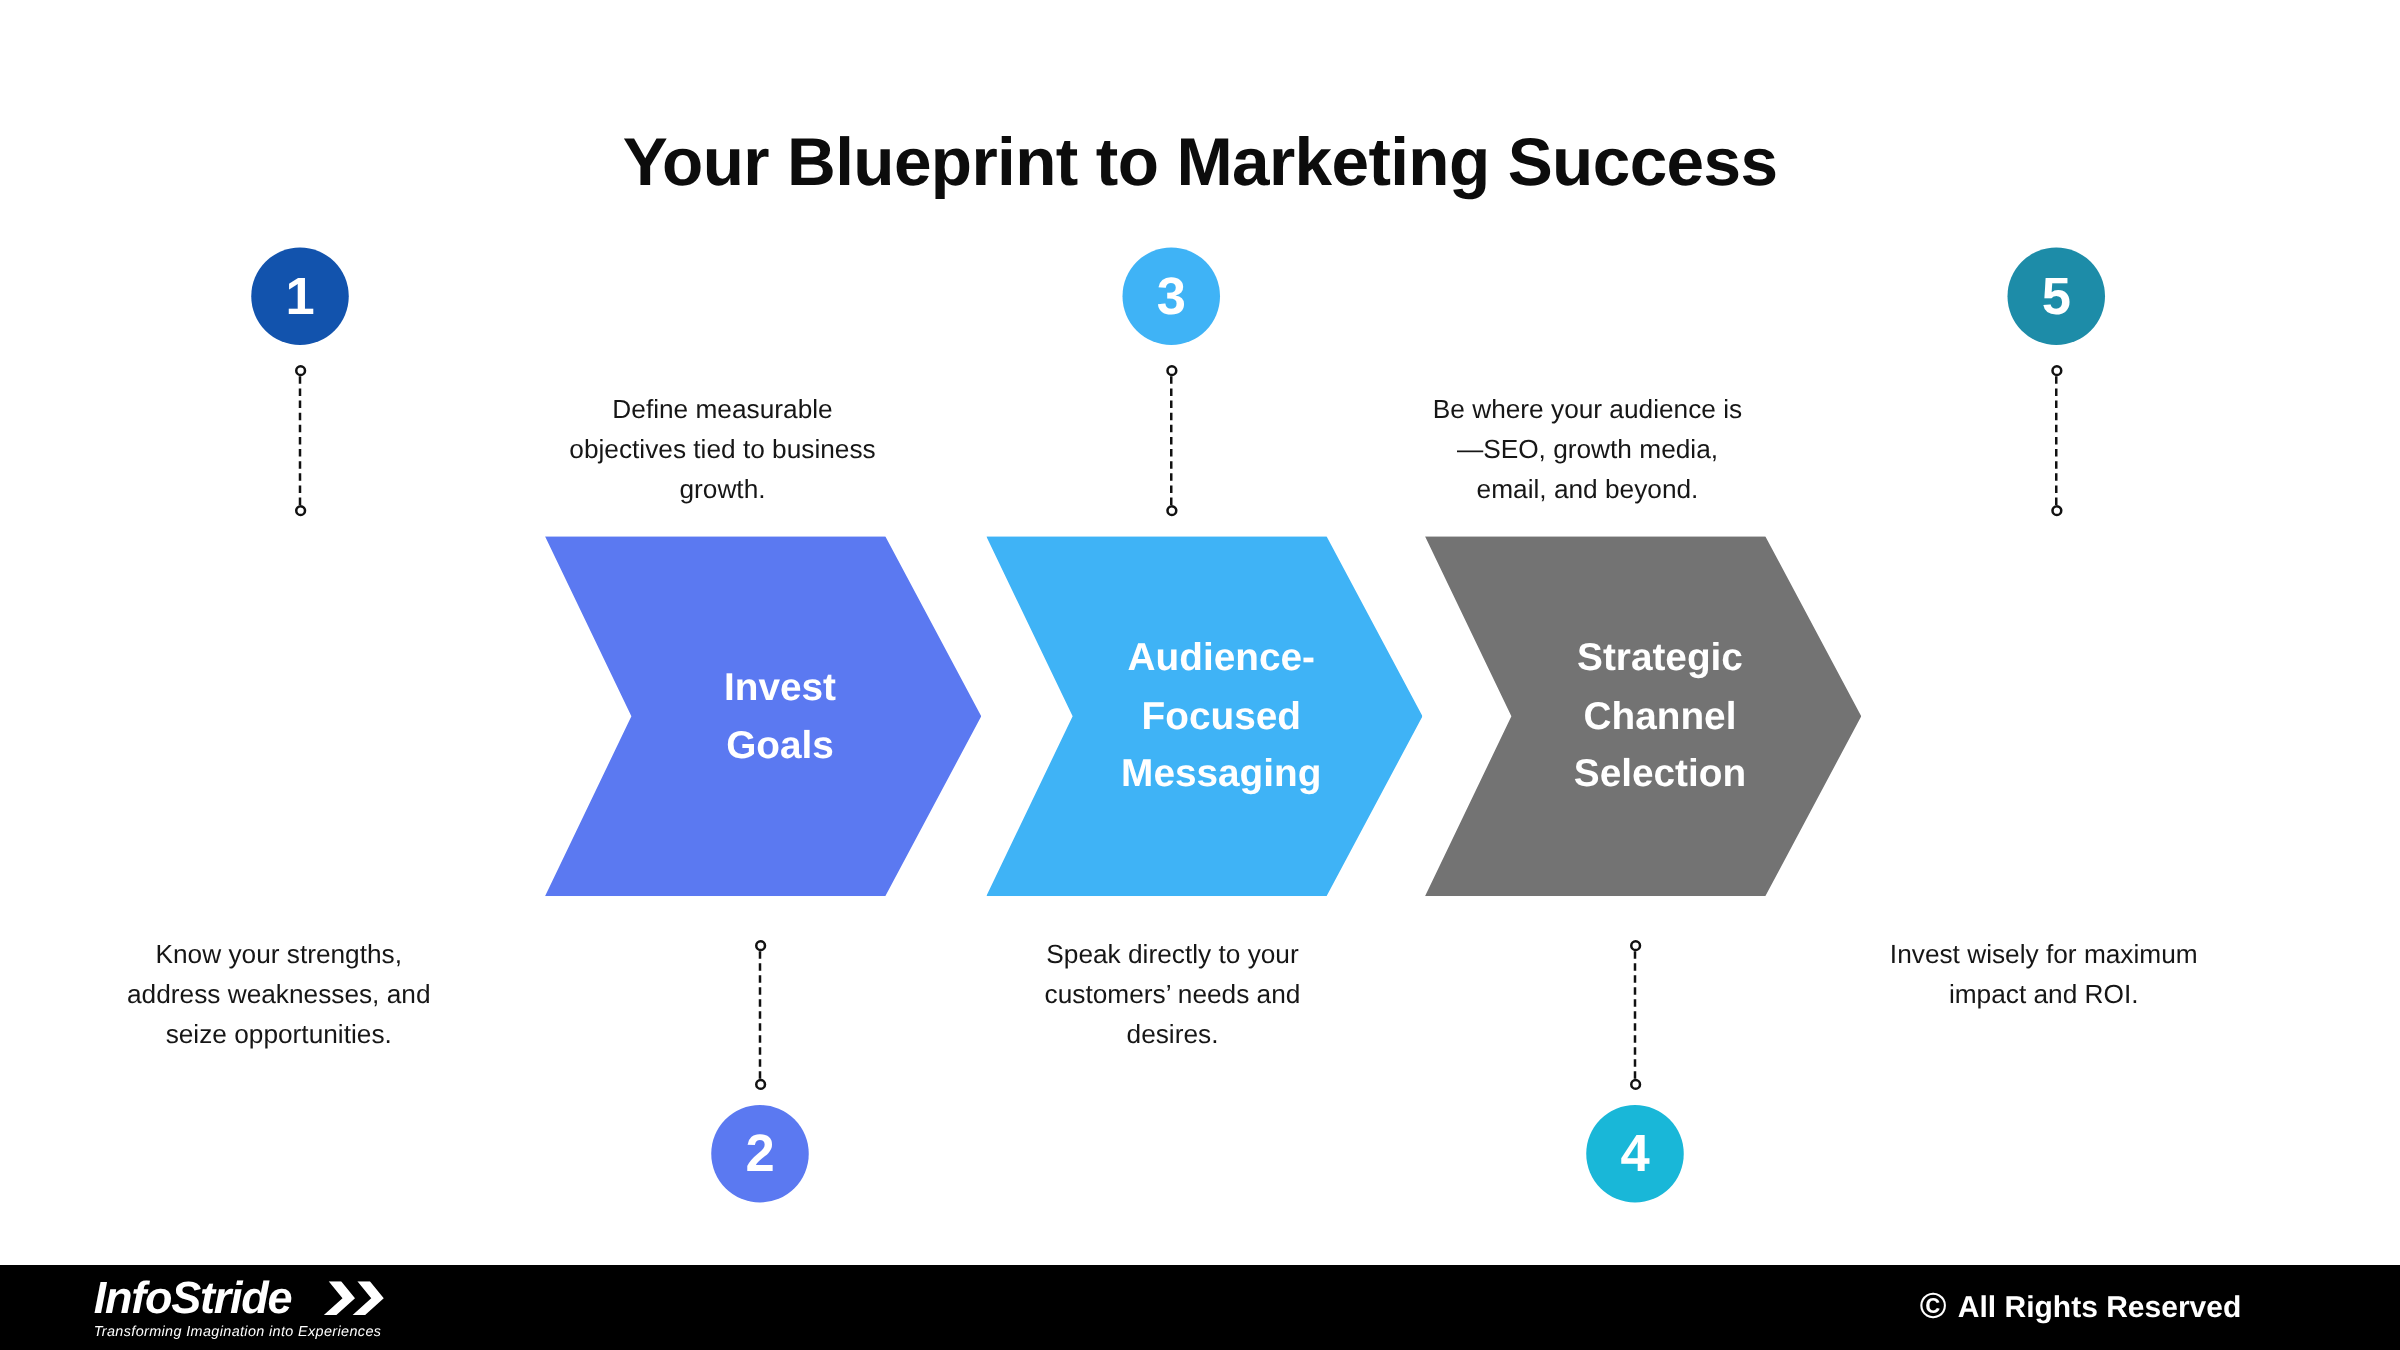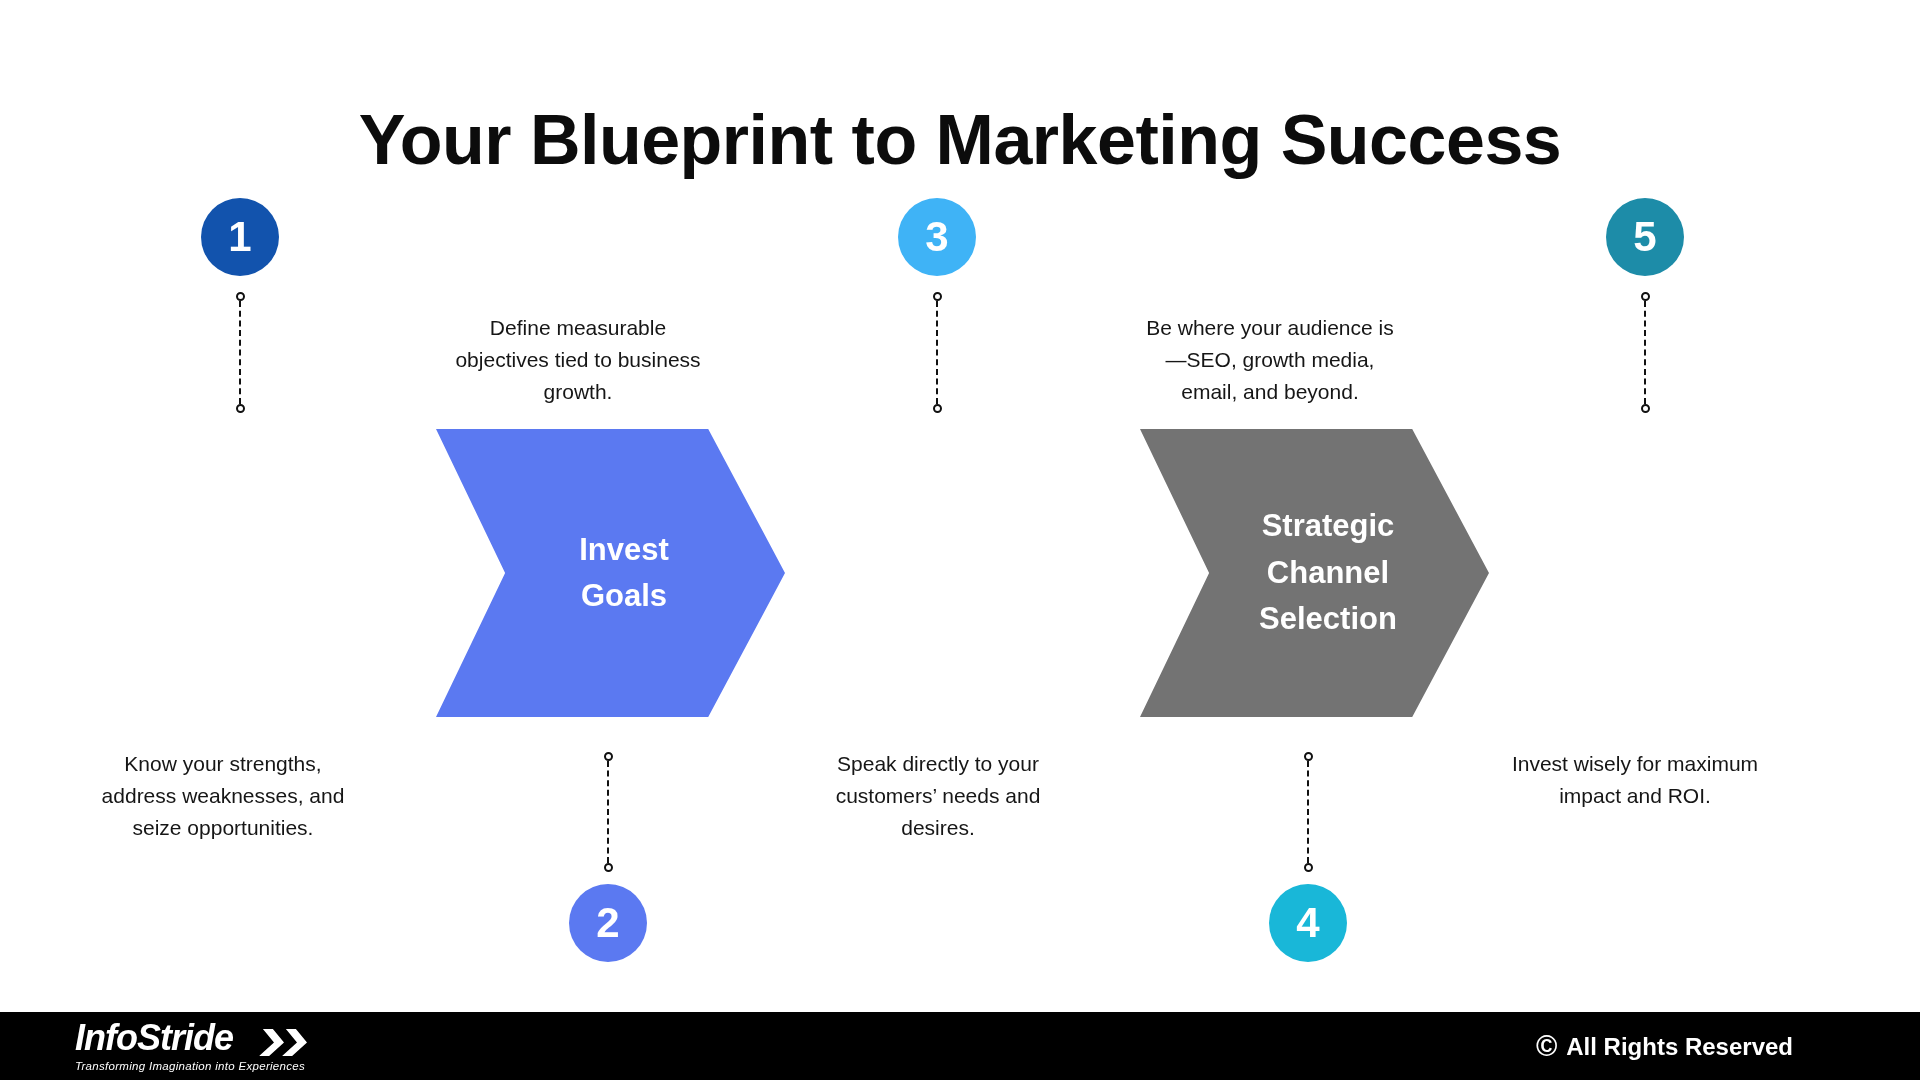--- a/index.html
+++ b/index.html
@@ -9,21 +9,21 @@
     height: 1080px;
     background: #ffffff;
     overflow: hidden;
     font-family: "Liberation Sans", "DejaVu Sans", sans-serif;
   }
 
   .title {
     position: absolute;
     left: 0; right: 0; top: 95px;
     text-align: center;
-    font-size: 70px;
+    font-size: 54px;
     font-weight: 800;
     letter-spacing: -0.5px;
     color: #0c0c0c;
     line-height: 1.3;
   }
 
   .chevron {
     position: absolute;
     top: 429px;
     width: 349px;
@@ -102,21 +102,21 @@
     height: 68px;
   }
   .logo {
     position: absolute;
     left: 75px;
     top: 50%;
     transform: translateY(-50%);
   }
   .logo-row {
     display: flex;
-    align-items: flex-end;
+    align-items: center;
     gap: 28px;
   }
   .logo-name {
     color: #ffffff;
     font-size: 36px;
     font-weight: 800;
     font-style: italic;
     letter-spacing: -1px;
     line-height: 1;
   }
@@ -190,20 +190,25 @@
   </div>
   <div class="connector top-type" style="left:1639px;">
     <div class="ring"></div>
     <div class="dash"></div>
     <div class="ring"></div>
   </div>
 
   <div class="chevron" style="left: 436px; background-color: rgb(91, 121, 241);">
     <span class="chevron-label">Invest
 Goals</span>
+  </div>
+  <div class="chevron" style="left: 789px; background-color: rgb(63, 179, 246);">
+    <span class="chevron-label">Audience-
+Focused
+Messaging</span>
   </div>
   <div class="chevron" style="left: 1140px; background-color: #737373;">
     <span class="chevron-label">Strategic
 Channel
 Selection</span>
   </div>
 
   <div class="desc below" style="left:53px;">Know your strengths,
 address weaknesses, and
 seize opportunities.</div>

